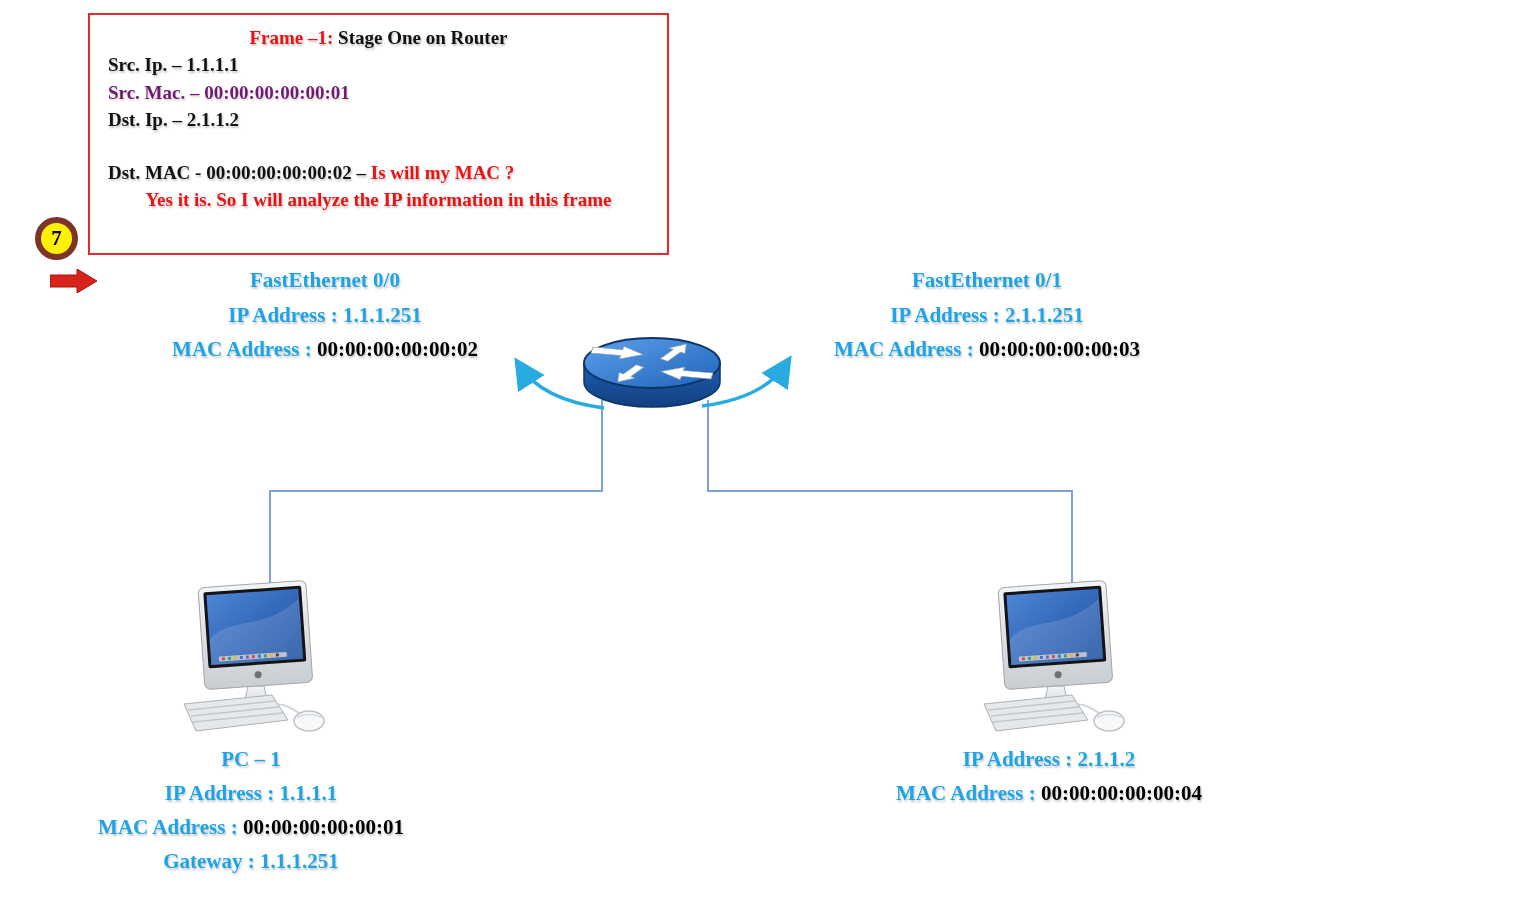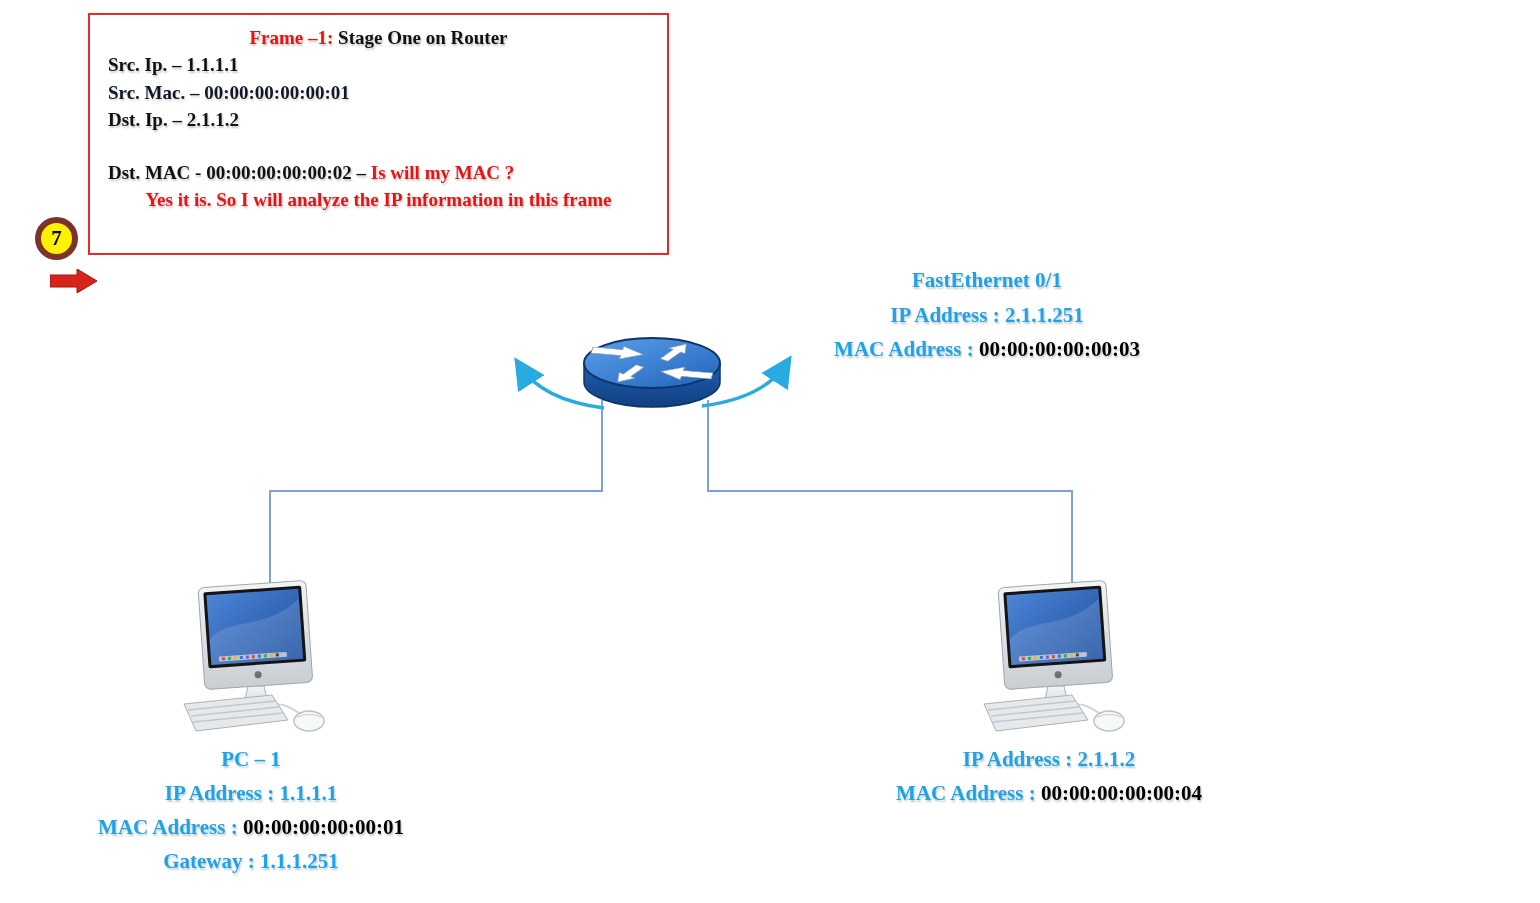--- a/index.html
+++ b/index.html
@@ -16,21 +16,21 @@
   .frame-box{
     position:absolute;left:88px;top:13px;width:581px;height:242px;
     border:2px solid #E8282A;background:#ffffff;z-index:3;box-sizing:border-box;
     padding-top:10px;font-size:19px;color:#111;
   }
   .fb-title{text-align:center;line-height:26px;text-shadow:1px 2px 2px rgba(130,130,130,.45);}
   .fb-line{margin-left:18px;line-height:27.5px;text-shadow:1px 2px 2px rgba(130,130,130,.45);}
   .fb-spacer{height:25px;}
   .fb-center{text-align:center;margin-left:0;}
   .red{color:#EE1111;}
-  .faded{color:#0f172a;text-shadow:1px 2px 2px rgba(160,150,120,.35);}
+  .faded{color:#701a75;text-shadow:1px 2px 2px rgba(160,150,120,.35);}
 
   
   .badge{
     position:absolute;left:35px;top:217px;width:31px;height:31px;border-radius:50%;
     border:6px solid #7E332A;background:#FFF200;z-index:4;
     font-size:21px;line-height:31px;text-align:center;color:#000;
   }
   .red-arrow-svg{left:50px;top:269px;z-index:4;}
 
   
@@ -71,20 +71,27 @@
     <div class="fb-line fb-center red">Yes it is. So I will analyze the IP information in this frame</div>
   </div>
 
   <div class="badge">
     <span>7</span>
   </div>
   <svg class="red-arrow-svg" width="48" height="24">
     <polygon points="0,6 27,6 27,0 47,12 27,24 27,18 0,18" fill="#D6231B" stroke="#A81510" stroke-width="1"></polygon>
   </svg>
 
+  <div class="iface-label" id="fe00">
+    <div>FastEthernet 0/0</div>
+    <div>IP Address : 1.1.1.251</div>
+    <div>
+      <span>MAC Address : </span><span class="mac-value">00:00:00:00:00:02</span>
+    </div>
+  </div>
   <div class="iface-label" id="fe01">
     <div>FastEthernet 0/1</div>
     <div>IP Address : 2.1.1.251</div>
     <div>
       <span>MAC Address : </span><span class="mac-value">00:00:00:00:00:03</span>
     </div>
   </div>
 
   <svg class="router-svg" width="300" height="92" viewBox="0 0 300 92">
     <defs>

